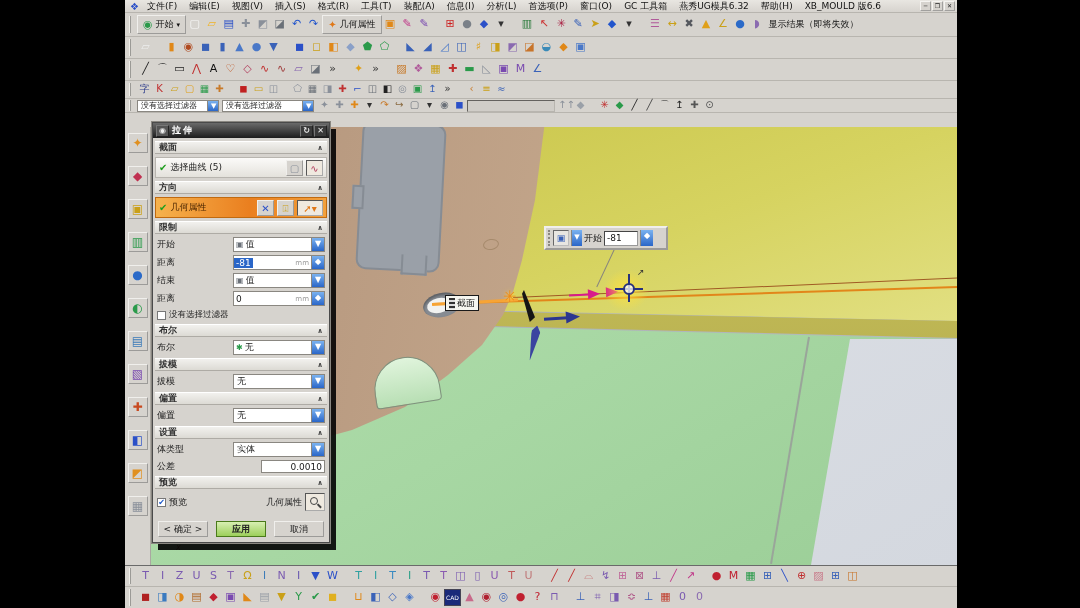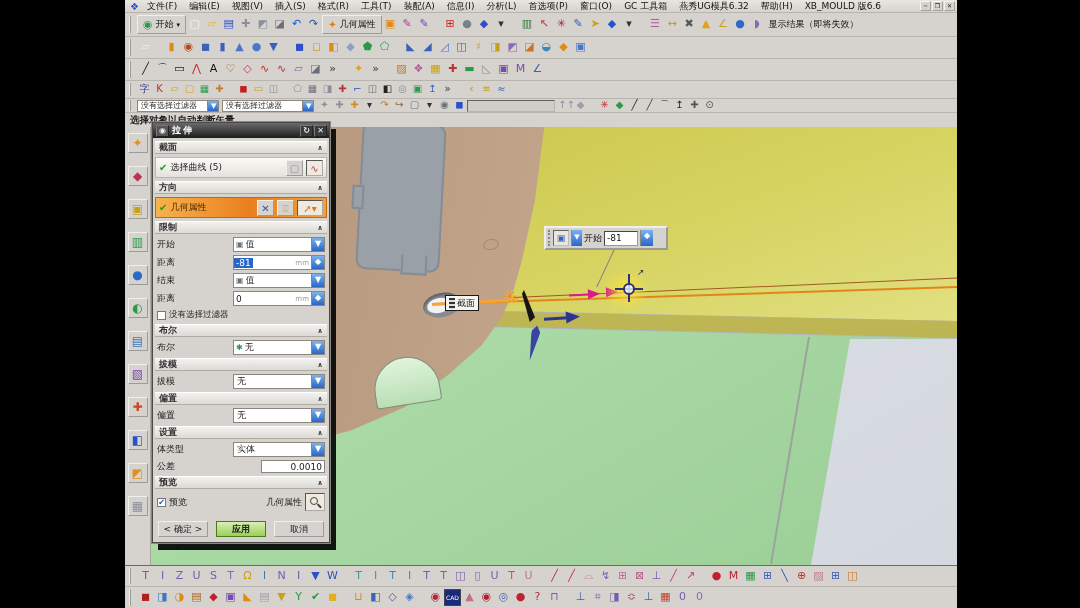--- a/index.html
+++ b/index.html
@@ -312,23 +312,20 @@
         <span class="ic" style="color: rgb(42, 154, 74);">◆</span>
         <span class="ic" style="color: rgb(34, 34, 34);">╱</span>
         <span class="ic" style="color: rgb(68, 68, 68);">╱</span>
         <span class="ic" style="color: rgb(34, 34, 34);">⌒</span>
         <span class="ic" style="color: rgb(34, 34, 34);">↥</span>
         <span class="ic" style="color: rgb(85, 85, 85);">✚</span>
         <span class="ic" style="color: rgb(85, 85, 85);">⊙</span>
       </span>
   </div>
 
-  <div class="row" id="promptline">
-    <span id="prompt-text">选择对象以自动判断矢量</span>
-  </div>
 
   <div id="viewport">
     <div id="resbar">
         <span class="ic" style="color: rgb(224, 144, 32);">✦</span>
         <span class="ic" style="color: rgb(192, 48, 80);">◆</span>
         <span class="ic" style="color: rgb(202, 160, 24);">▣</span>
         <span class="ic" style="color: rgb(42, 154, 74);">▥</span>
         <span class="ic" style="color: rgb(43, 106, 200);">●</span>
         <span class="ic" style="color: rgb(42, 154, 74);">◐</span>
         <span class="ic" style="color: rgb(58, 122, 184);">▤</span>

